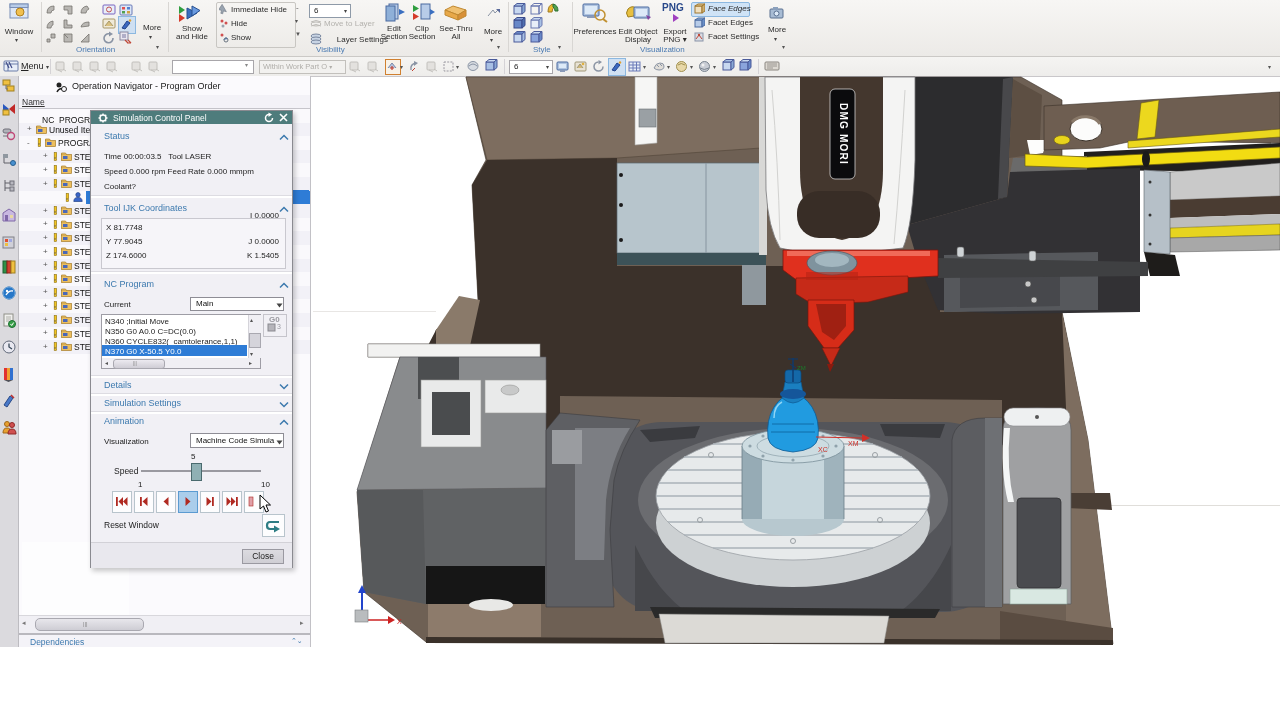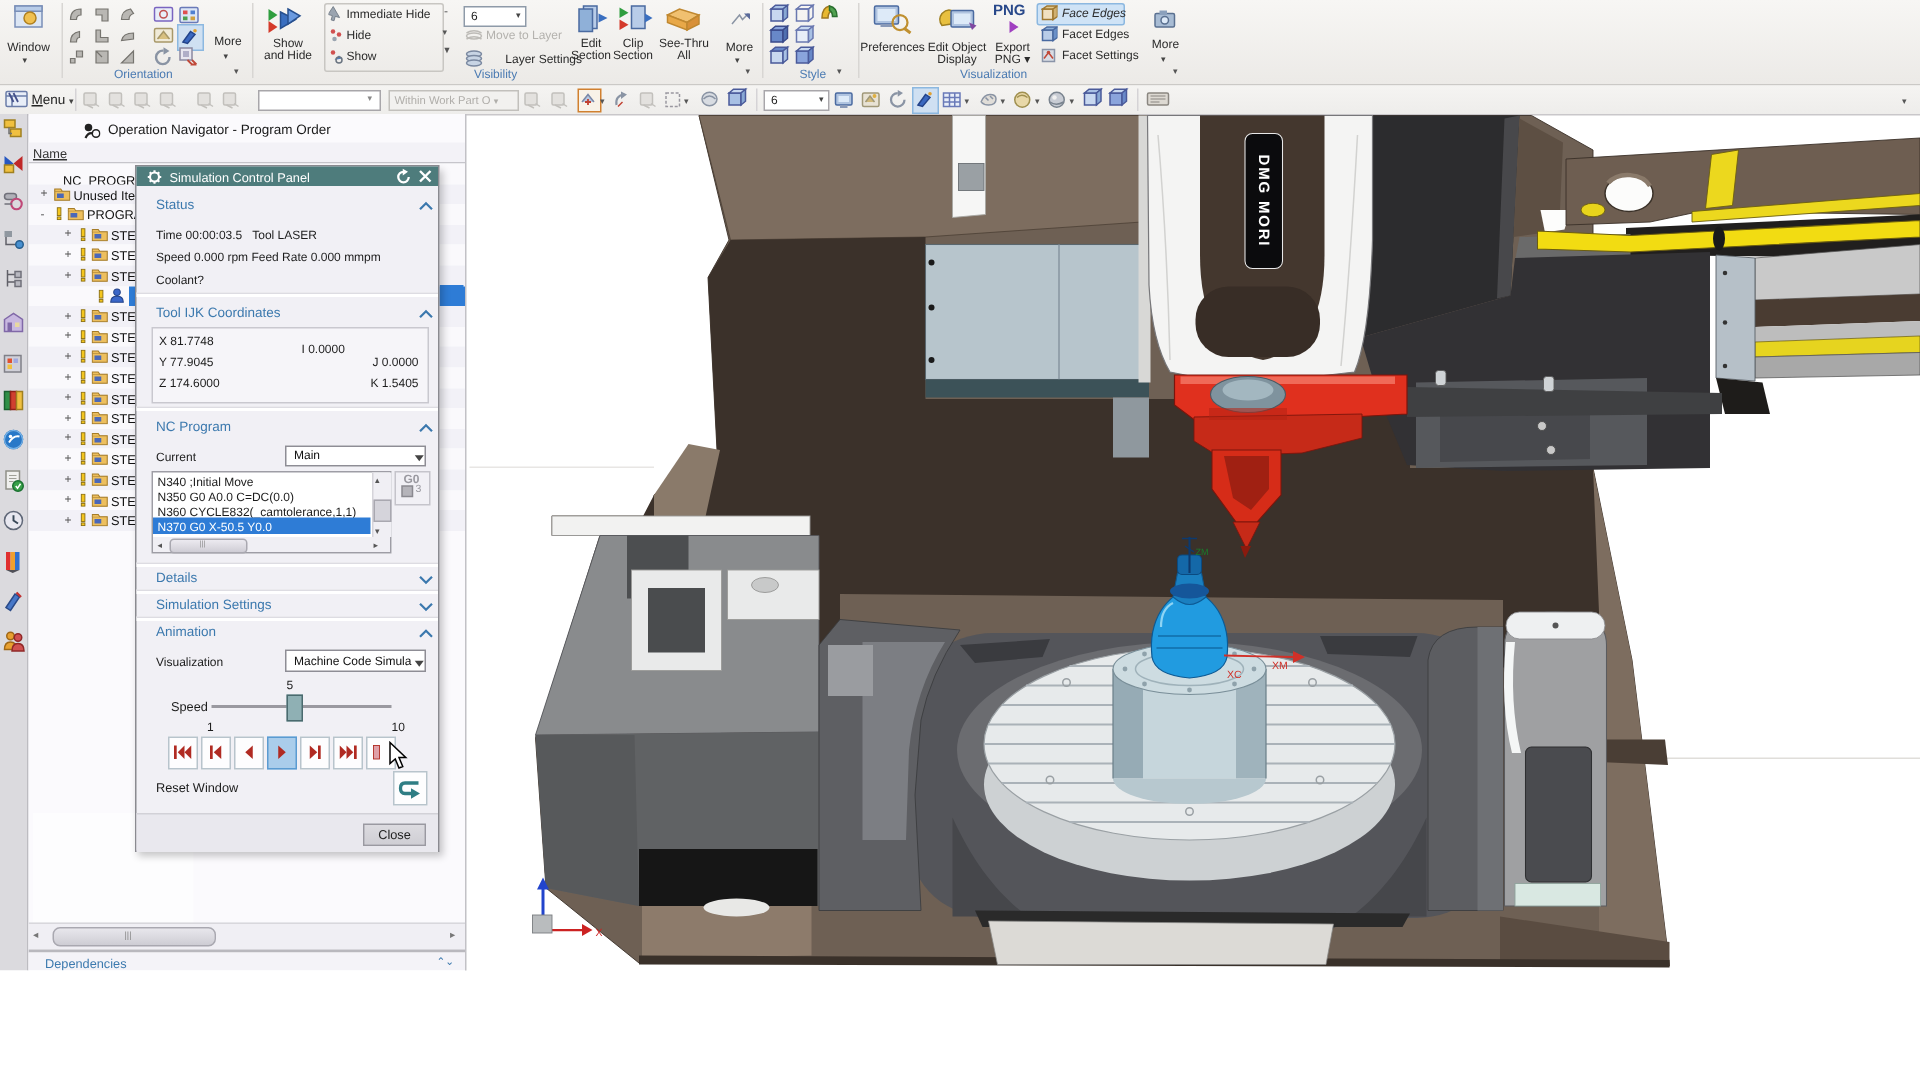--- a/index.html
+++ b/index.html
@@ -1094,21 +1094,21 @@
     <div class="shd" style="left:13px;top:92px;">Tool IJK Coordinates</div>
     <div class="abs" style="left:188px;top:95px;">
       <svg width="10" height="7">
         <path d="M1,5.5 L5,1.5 L9,5.5" fill="none" stroke="#3c79ae" stroke-width="1.5"></path>
       </svg>
     </div>
     <div class="abs" style="left:10px;top:107px;width:183px;height:49px;background:#f6f5f9;border:1px solid #c9c8cf;"></div>
     <div class="dtx" style="left:15px;top:112px;">X 81.7748</div>
     <div class="dtx" style="left:15px;top:126px;">Y 77.9045</div>
     <div class="dtx" style="left:15px;top:140px;">Z 174.6000</div>
-    <div class="dtx" style="left:110px;top:117px;width:78px;text-align:left;">I 0.0000</div>
+    <div class="dtx" style="left:110px;top:100px;width:78px;text-align:right;">I 0.0000</div>
     <div class="dtx" style="left:110px;top:126px;width:78px;text-align:right;">J 0.0000</div>
     <div class="dtx" style="left:110px;top:140px;width:78px;text-align:right;">K 1.5405</div>
     <div class="abs" style="left:0;top:160px;width:201px;height:2px;background:#fff;border-top:1px solid #dddce2;"></div>
     <div class="shd" style="left:13px;top:168px;">NC Program</div>
     <div class="abs" style="left:188px;top:171px;">
       <svg width="10" height="7">
         <path d="M1,5.5 L5,1.5 L9,5.5" fill="none" stroke="#3c79ae" stroke-width="1.5"></path>
       </svg>
     </div>
     <div class="dtx" style="left:13px;top:189px;">Current</div>

